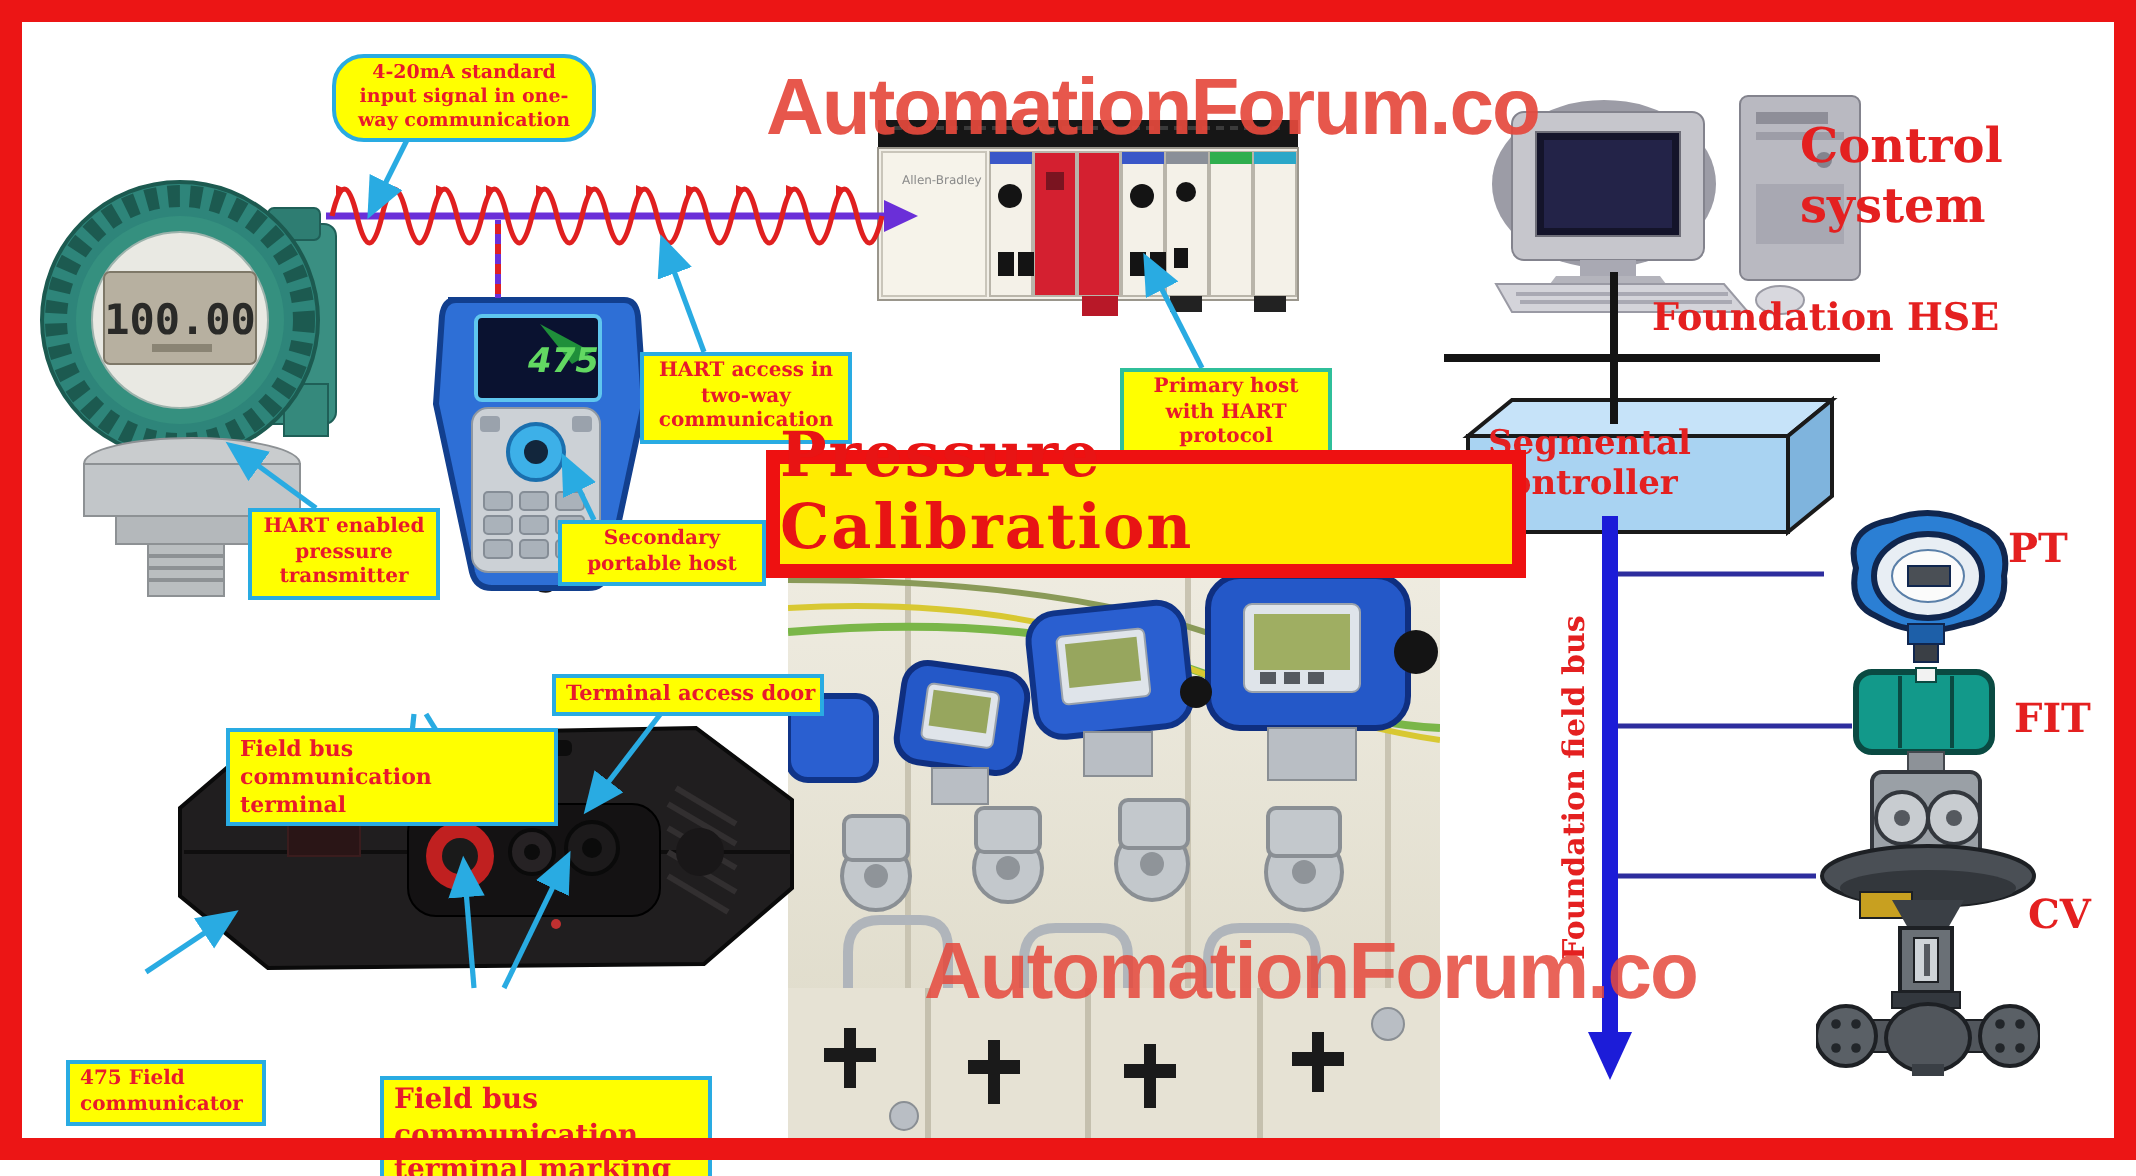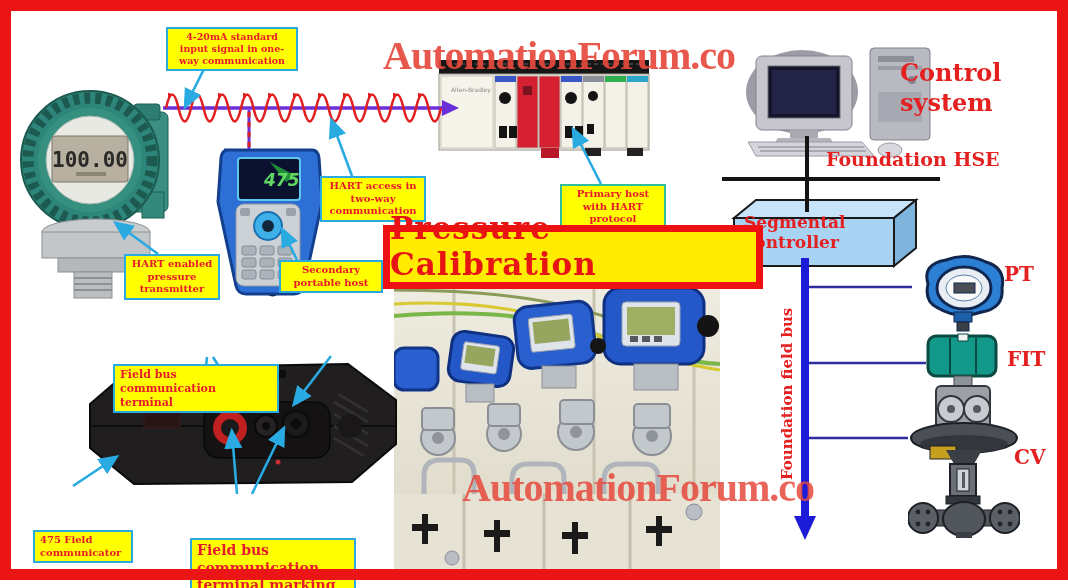--- a/index.html
+++ b/index.html
@@ -11,21 +11,21 @@
   .ylabel{position:absolute;background:#ffff00;border:2px solid #29abe2;color:#e8192c;
           font-weight:bold;font-size:10px;line-height:1.25;padding:2px 5px;text-align:center;z-index:10;}
   .ylabel.left{text-align:left;margin-top:44px;}
   .ylabel.green{border-color:#2fbf9a;}
   
   .redtxt{position:absolute;color:#e42020;font-weight:bold;z-index:9;}
   
   .banner{position:absolute;left:383px;top:225px;width:366px;height:50px;background:#ffec00;
           border:7px solid #ee1111;display:flex;align-items:flex-end;justify-content:center;
           color:#e81414;font-weight:bold;font-size:31px;letter-spacing:1px;z-index:30;}
-  .wm{position:absolute;color:#e6493d;font-family:Liberation Serif, serif;font-weight:bold;
+  .wm{position:absolute;color:#e6493d;font-family:Liberation Sans, sans-serif;font-weight:bold;
       z-index:32;white-space:nowrap;letter-spacing:-1px;}
   .busvert{position:absolute;left:778px;top:288px;height:212px;width:24px;z-index:9;
            writing-mode:vertical-rl;transform:rotate(180deg);text-align:center;
            color:#e42020;font-weight:bold;font-size:15px;white-space:nowrap;}
   .seg-text{position:absolute;left:744px;top:212px;width:130px;color:#e42020;font-weight:bold;
             font-size:17px;line-height:1.2;z-index:9;}
   svg{display:block;}
 </style>
 </head>
 <body>
@@ -349,32 +349,33 @@
       <line x1="601" y1="184" x2="574" y2="131" marker-end="url(#mCyan)"></line>
       <line x1="207" y1="357" x2="202" y2="405" marker-end="url(#mCyan)"></line>
       <line x1="213" y1="357" x2="244" y2="407" marker-end="url(#mCyan)"></line>
       <line x1="331" y1="356" x2="295" y2="403" marker-end="url(#mCyan)"></line>
       <line x1="237" y1="494" x2="232" y2="433" marker-end="url(#mCyan)"></line>
       <line x1="252" y1="494" x2="283" y2="430" marker-end="url(#mCyan)"></line>
       <line x1="73" y1="486" x2="115" y2="458" marker-end="url(#mCyan)"></line>
     </g>
   </svg>
 
-  <div class="ylabel" style="left:166px;top:27px;width:118px;font-size:9.5px;">4-20mA standard input signal in one-way communication</div>
+  <div class="ylabel" style="left:166px;top:27px;width:118px;font-size:9.5px;border-radius:16px;">4-20mA standard input signal in one-way communication</div>
 
   <div class="ylabel" style="left:320px;top:176px;width:92px;">HART access in two-way communication</div>
 
   <div class="ylabel" style="left:124px;top:254px;width:82px;">HART enabled pressure transmitter</div>
 
   <div class="ylabel" style="left:279px;top:260px;width:90px;">Secondary portable host</div>
 
   <div class="ylabel green" style="left:560px;top:184px;width:92px;">Primary host with HART protocol</div>
 
   <div class="ylabel left" style="left:113px;top:320px;width:152px;font-size:11px;">Field bus communication terminal</div>
 
+  <div class="ylabel" style="left:276px;top:337px;width:122px;font-size:10.5px;white-space:nowrap;">Terminal access door</div>
 
   <div class="ylabel left" style="left:33px;top:486px;width:86px;font-size:10px;">475 Field communicator</div>
 
   <div class="ylabel left" style="left:190px;top:494px;width:152px;font-size:14px;">Field bus communication terminal marking</div>
 
   <div class="redtxt" style="left:900px;top:58px;width:92px;font-size:24px;line-height:1.25;">Control system</div>
 
   <div class="redtxt" style="left:826px;top:148px;font-size:19px;white-space:nowrap;">Foundation HSE</div>
 
   <div class="busvert">Foundation field bus</div>

